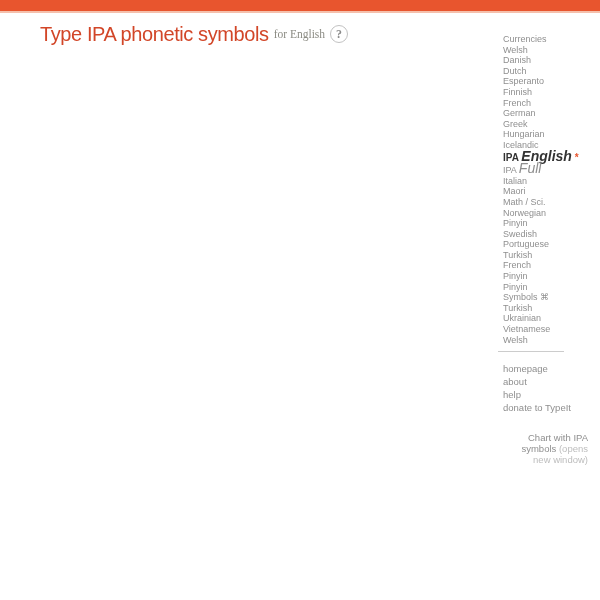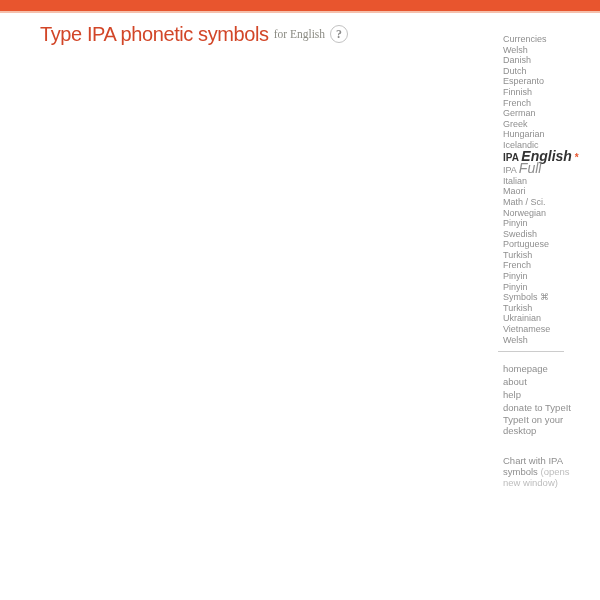--- a/index.html
+++ b/index.html
@@ -62,21 +62,21 @@
     border:none;border-top:1px solid var(--divider);
     width:66px;margin:6px 0 0 -5px;height:0;
   }
   .site-links{
     list-style:none;margin:11px 0 0 0;padding:0;
     font-size:9.5px;line-height:11px;color:var(--link);
   }
   .site-links li{margin-bottom:1.8px;cursor:pointer;}
   .chart-link{
     margin-top:19px;font-size:9.5px;line-height:11px;
-    color:var(--link);cursor:pointer;
+    color:var(--link);cursor:pointer;text-align:right;
   }
   .chart-link .note{color:var(--link-light);}
 </style>
 </head>
 <body>
 
 <div class="top-bar"></div>
 
 <div class="header">
   <h1 class="page-title">Type IPA phonetic symbols</h1>
@@ -117,19 +117,18 @@
       <li><span>Ukrainian</span></li>
       <li><span>Vietnamese</span></li>
       <li><span>Welsh</span></li>
     </ul>
   <hr class="divider">
   <ul class="site-links" id="site-links">
       <li><span>homepage</span></li>
       <li><span>about</span></li>
       <li><span>help</span></li>
       <li><span>donate to TypeIt</span></li>
-      <li><span>TypeIt on your desktop</span></li>
     </ul>
   <div class="chart-link">
     <span>Chart with IPA symbols</span>
     <span class="note">(opens new window)</span>
   </div>
 </div>
 
 </body></html>

